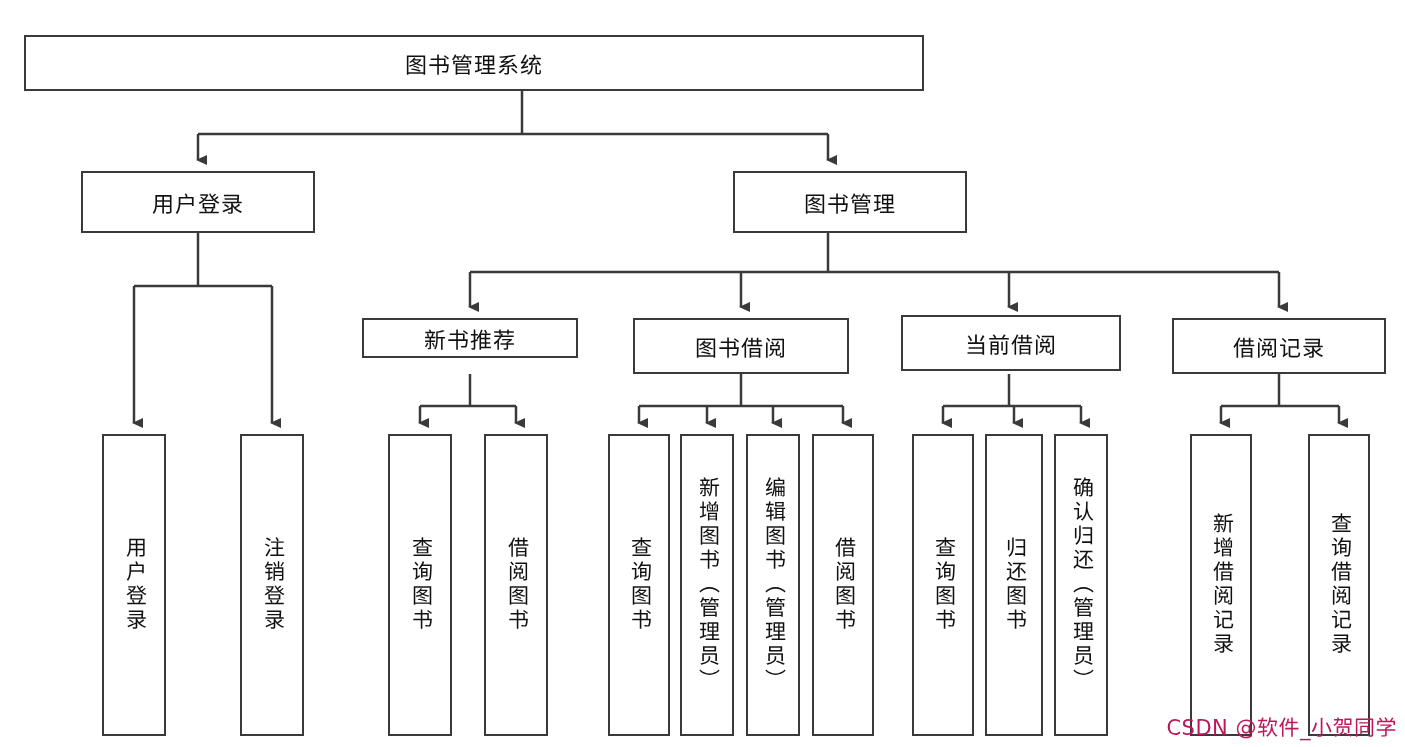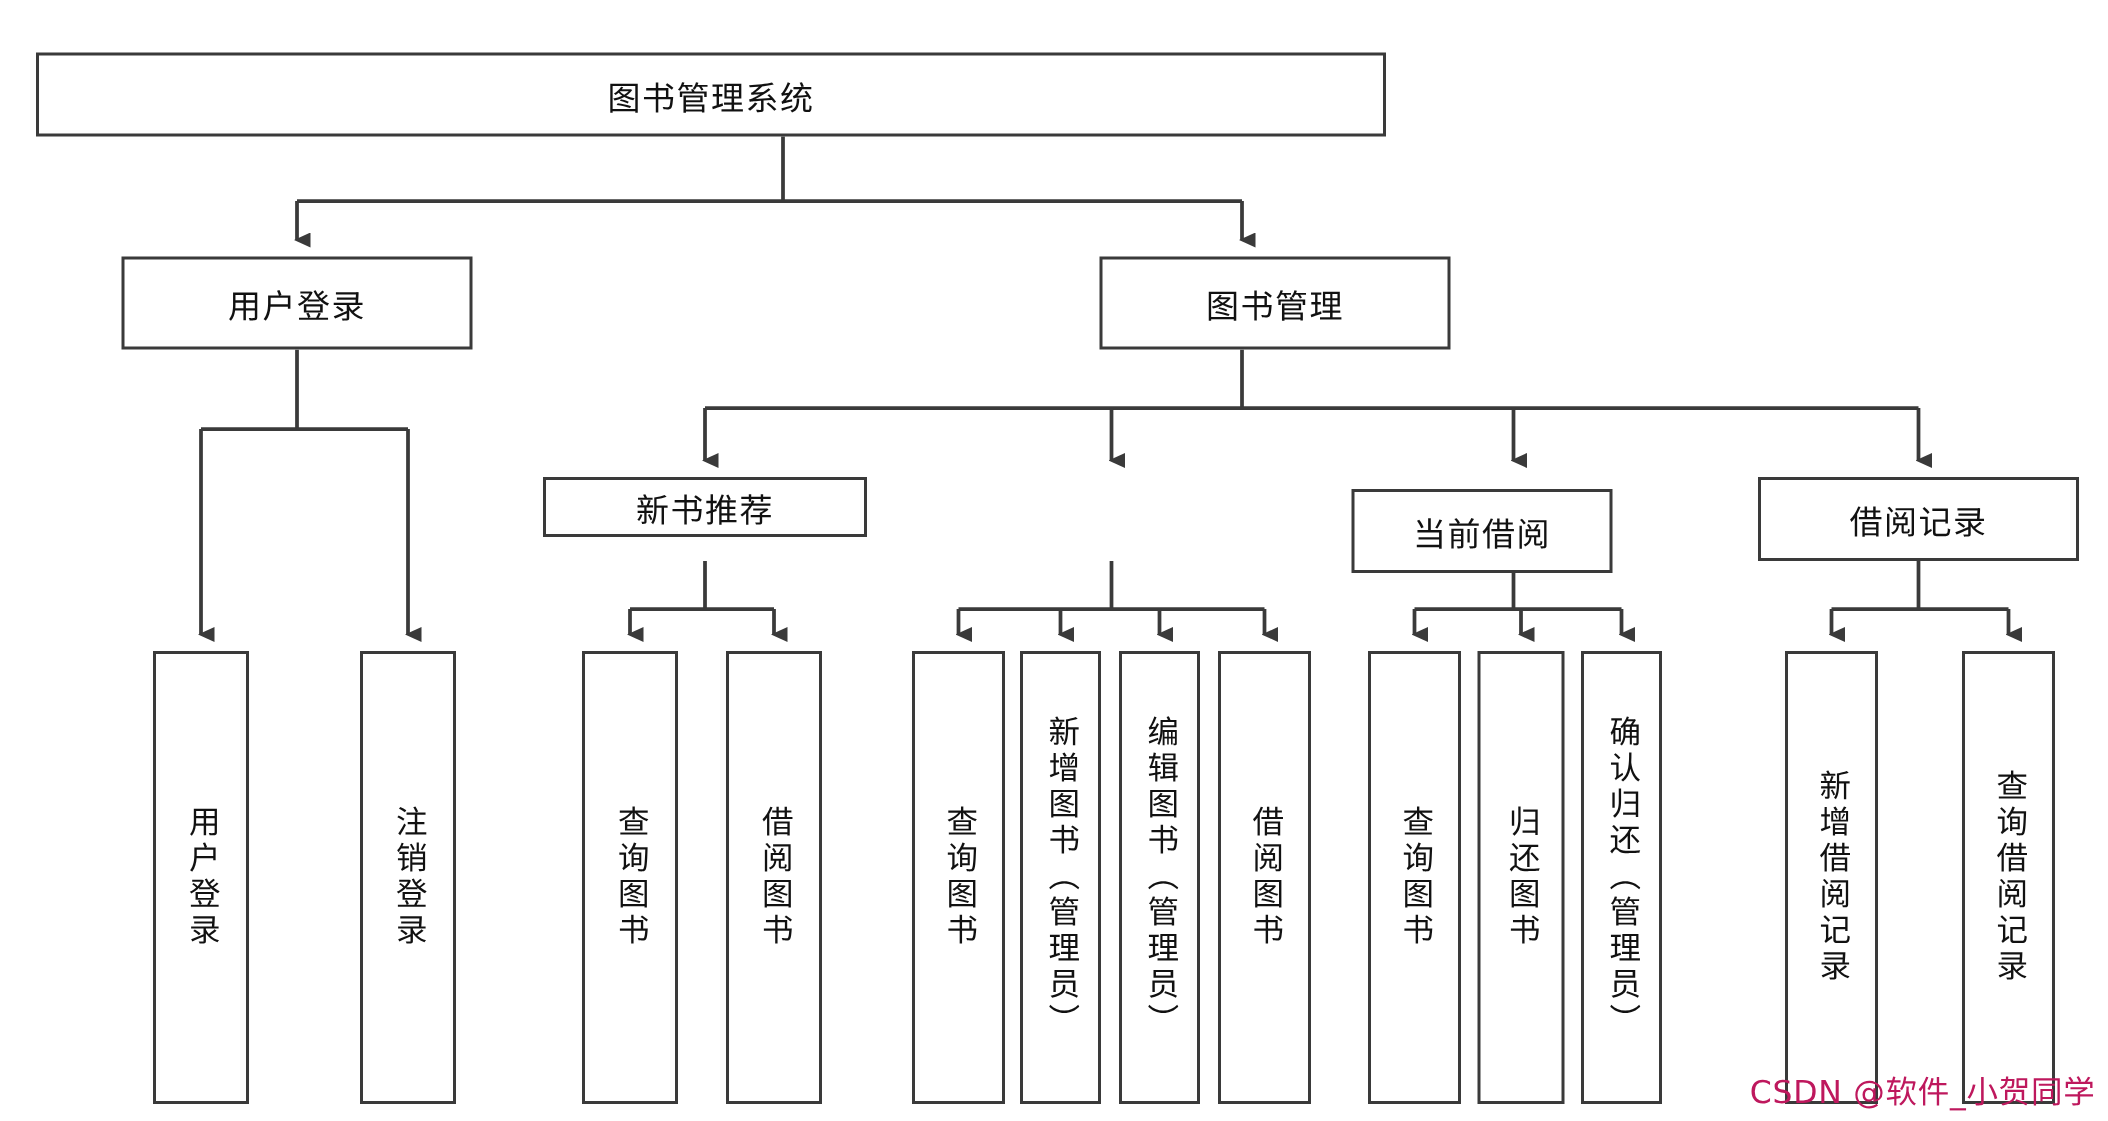--- a/index.html
+++ b/index.html
@@ -129,21 +129,24 @@
   <div class="node h" style="left: 81px; top: 171px; width: 234px; height: 62px;">
     <span>用户登录</span>
   </div>
   <div class="node h" style="left: 711px; top: 171px; width: 234px; height: 62px; margin-left: 22px;">
     <span>图书管理</span>
   </div>
 
   <div class="node h" style="left: 362px; top: 318px; width: 216px; height: 40px;">
     <span>新书推荐</span>
   </div>
-  <div class="node h" style="left: 901px; top: 326px; width: 174px; height: 56px; align-items: center;">
+  <div class="node h" style="left: 633px; top: 318px; width: 216px; height: 56px;">
+    <span>图书借阅</span>
+  </div>
+  <div class="node h" style="left: 901px; top: 315px; width: 220px; height: 56px; align-items: center;">
     <span>当前借阅</span>
   </div>
   <div class="node h" style="left: 1172px; top: 318px; width: 214px; height: 56px;">
     <span>借阅记录</span>
   </div>
 
   <div class="node v" style="left: 102px; top: 434px; width: 64px; height: 302px;">
     <span class="vtext">用户登录</span>
   </div>
   <div class="node v" style="left: 240px; top: 434px; width: 64px; height: 302px;">

